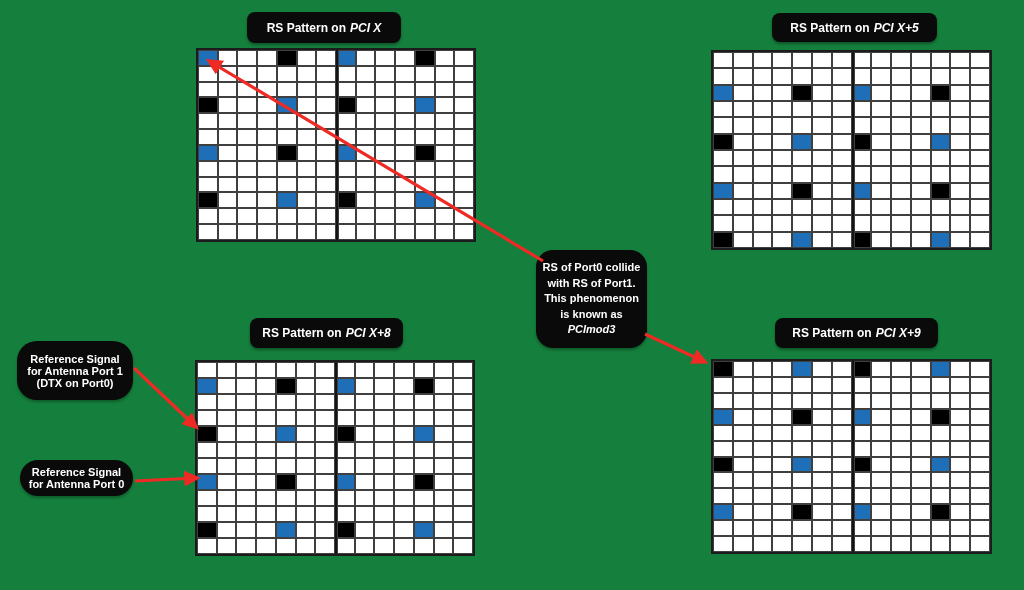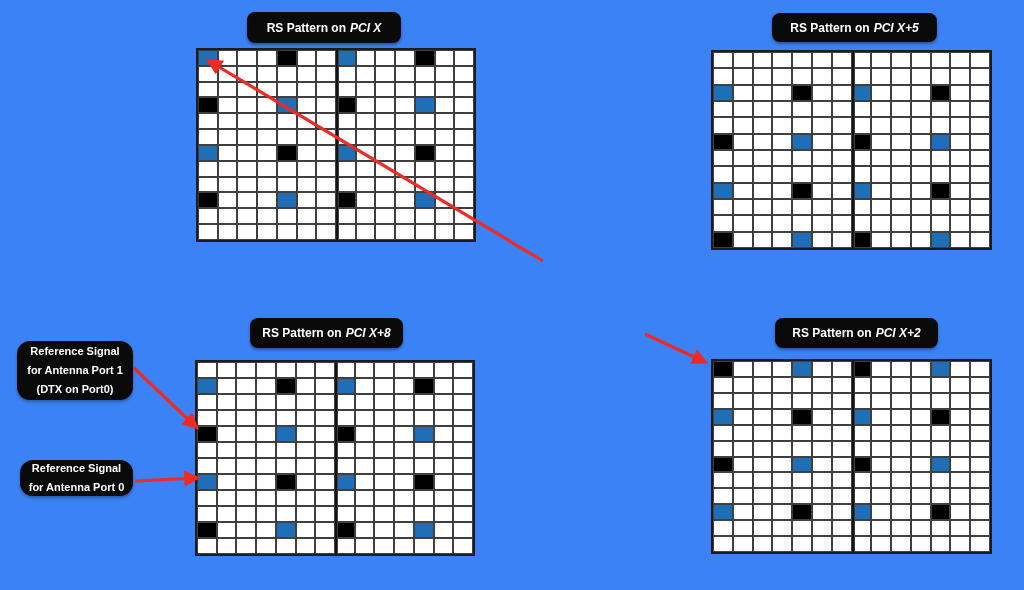--- a/index.html
+++ b/index.html
@@ -1,17 +1,17 @@
 <!DOCTYPE html>
 <html><head>
 <meta charset="utf-8">
 <style>
   html,body{margin:0;padding:0;background:#fff;}
   #canvas{
-    position:relative;width:1024px;height:590px;background:#3b82f6;overflow:hidden;
+    position:relative;width:1024px;height:590px;background:#15803d;overflow:hidden;
     font-family:"Liberation Sans",sans-serif;
   }
   .rs-grid{
     position:absolute;display:grid;background:#fff;
     border:2px solid #1c1c1c;box-sizing:border-box;
     grid-template-columns:repeat(14,1fr);grid-template-rows:repeat(12,1fr);
   }
   .grid-tl{left:196px;top:48px;width:280px;height:194px;}
   .grid-tr{left:711px;top:50px;width:281px;height:200px;}
   .grid-bl{left:195px;top:360px;width:280px;height:196px;}
@@ -23,24 +23,24 @@
     display:flex;align-items:center;justify-content:center;
     font-size:12px;font-weight:bold;box-sizing:border-box;
     box-shadow:0 2px 3px rgba(0,0,0,0.35);white-space:nowrap;
   }
   .badge .em{font-style:italic;margin-left:4px;}
   .badge-tl{left:247px;top:12px;width:154px;height:31px;}
   .badge-tr{left:772px;top:13px;width:165px;height:29px;}
   .badge-bl{left:250px;top:318px;width:153px;height:30px;}
   .badge-br{left:775px;top:318px;width:163px;height:30px;}
   .callout{
-    position:absolute;background:#0a0a0a;color:#fff;border-radius:13px;
+    position:absolute;background:#0a0a0a;color:#fff;border-radius:20px;
     display:flex;flex-direction:column;align-items:center;justify-content:center;
     font-size:11px;font-weight:bold;text-align:center;box-sizing:border-box;
-    line-height:19px;box-shadow:0 2px 3px rgba(0,0,0,0.3);
+    line-height:12px;box-shadow:0 2px 3px rgba(0,0,0,0.3);
   }
   .callout .pre{white-space:pre-line;}
   .note-center{left:536px;top:250px;width:111px;height:98px;border-radius:17px;line-height:15.5px;}
   .note-center .em{font-style:italic;}
   .label-port1{left:17px;top:341px;width:116px;height:59px;}
   .label-port0{left:20px;top:460px;width:113px;height:36px;}
   #arrows{position:absolute;left:0;top:0;width:1024px;height:590px;pointer-events:none;}
 </style>
 </head>
 <body>
@@ -54,21 +54,21 @@
   <div class="badge badge-tr">
     <span>RS Pattern on</span>
     <span class="em">PCI X+5</span>
   </div>
   <div class="badge badge-bl">
     <span>RS Pattern on</span>
     <span class="em">PCI X+8</span>
   </div>
   <div class="badge badge-br">
     <span>RS Pattern on</span>
-    <span class="em">PCI X+2</span>
+    <span class="em">PCI X+9</span>
   </div>
 
   <div class="rs-grid grid-tl">
       <div class="cell" style="background: rgb(30, 111, 184);"></div>
       <div class="cell"></div>
       <div class="cell"></div>
       <div class="cell"></div>
       <div class="cell" style="background: rgb(0, 0, 0);"></div>
       <div class="cell"></div>
       <div class="cell"></div>
@@ -738,20 +738,27 @@
       <div class="cell"></div>
       <div class="cell slot"></div>
       <div class="cell"></div>
       <div class="cell"></div>
       <div class="cell"></div>
       <div class="cell"></div>
       <div class="cell"></div>
       <div class="cell"></div>
     </div>
 
+  <div class="callout note-center">
+    <div class="pre">RS of Port0 collide
+with RS of Port1.
+This phenomenon
+is known as</div>
+    <div class="em">PCImod3</div>
+  </div>
   <div class="callout label-port1">
     <div class="pre">Reference Signal
 for Antenna Port 1
 (DTX on Port0)</div>
   </div>
   <div class="callout label-port0">
     <div class="pre">Reference Signal
 for Antenna Port 0</div>
   </div>
 

